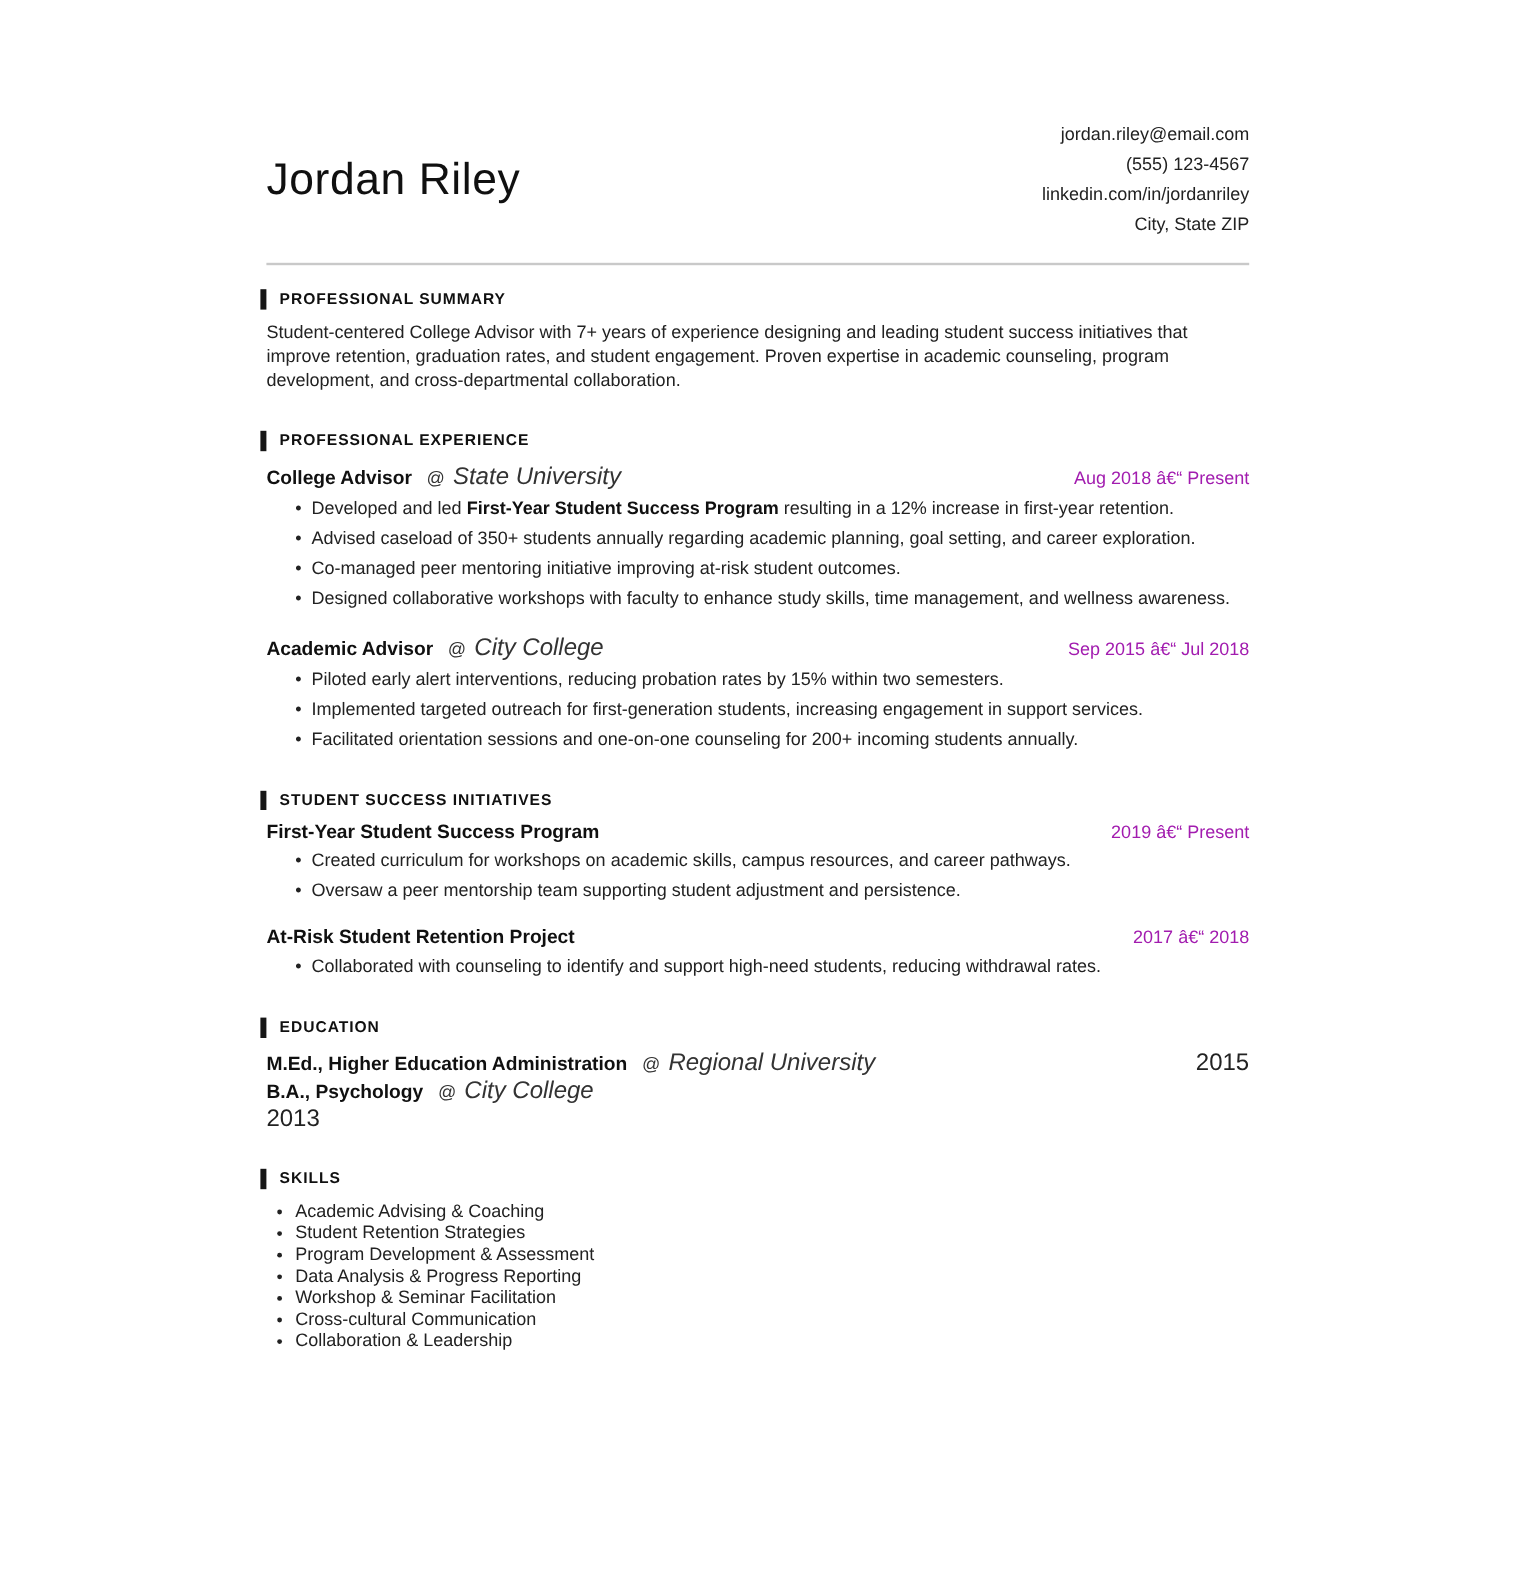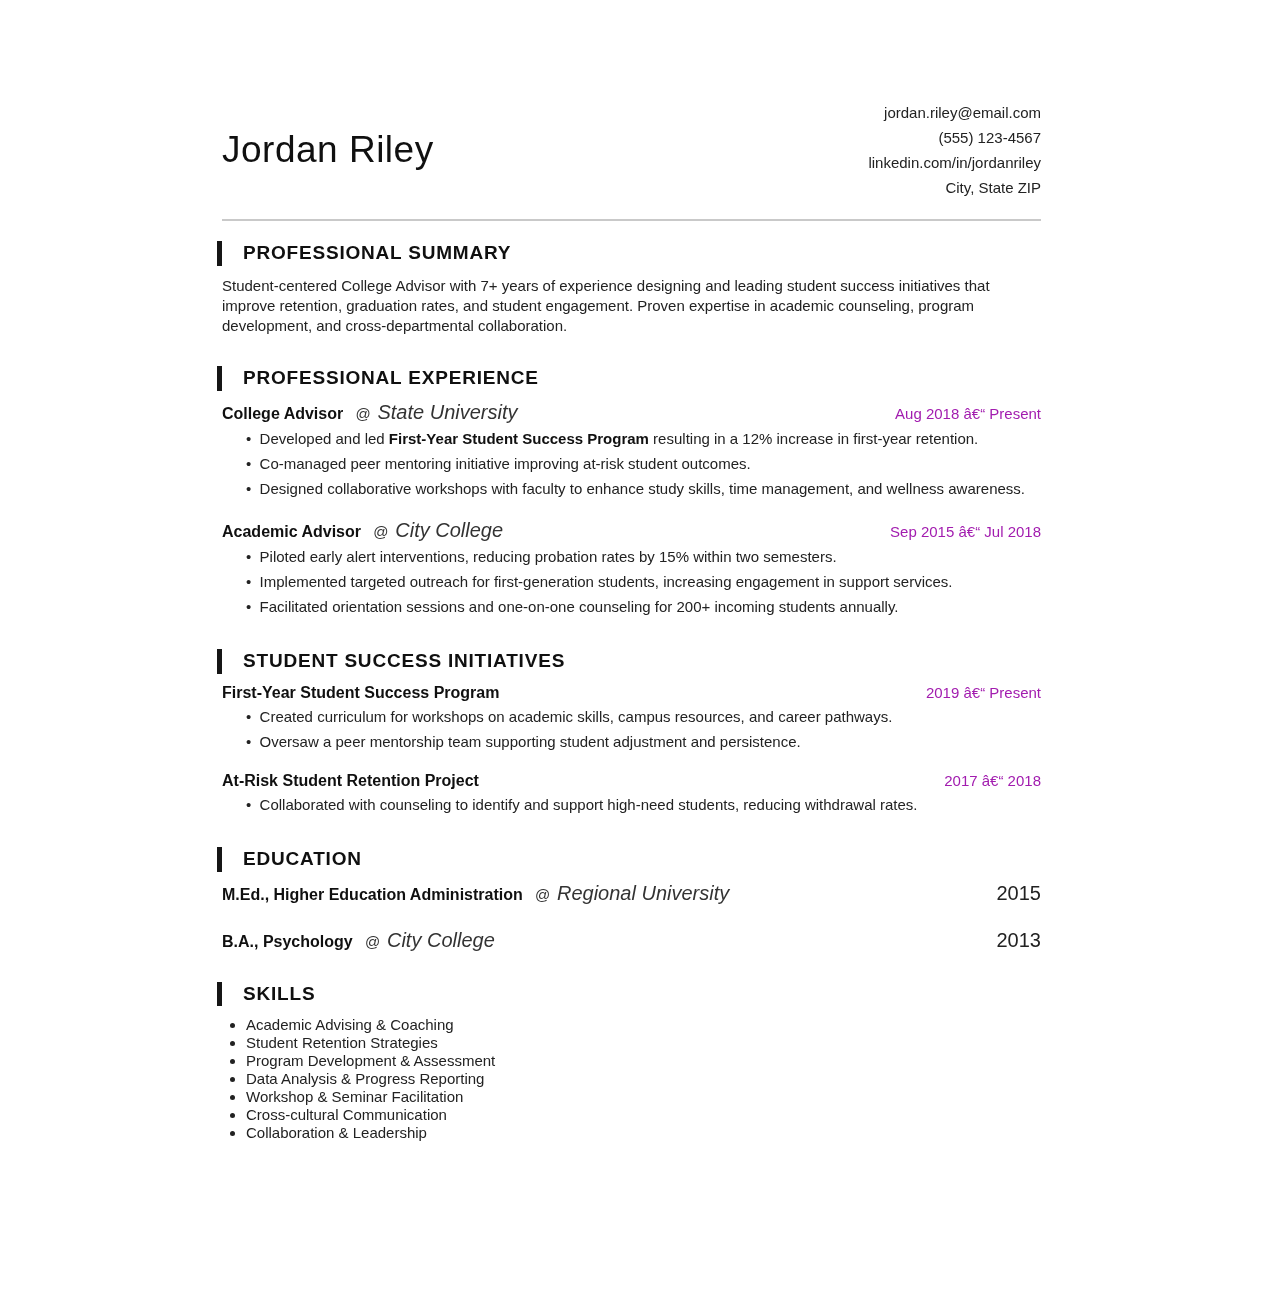--- a/index.html
+++ b/index.html
@@ -33,27 +33,27 @@
     color: #222222;
   }
   .divider {
     border: none;
     border-top: 2px solid #c9c9c9;
     margin: 19px 0 0 0;
   }
 
   
   h2.sec {
-    font-size: 19px;
+    font-size: 13px;
     font-weight: bold;
     letter-spacing: 0.8px;
     line-height: 1.3;
     color: #101010;
     border-left: 5px solid #161616;
-    padding-left: 21px;
+    padding-left: 11px;
     margin: 30px 0 10px -5px;
   }
   section.first h2.sec { margin-top: 20px; }
 
   
   .summary-text { margin: 0; line-height: 1.35; color: #222222; }
 
   
   .job + .job, .project + .project { margin-top: 18px; }
   .entry-line {
@@ -76,21 +76,21 @@
   ul.bullets li::before { content: "\2022\00A0\00A0"; }
   .seg-bold { font-weight: bold; color: #101010; }
 
   
   .edu-row {
     display: flex;
     justify-content: space-between;
     align-items: flex-start;
     margin-top: 0;
   }
-  .edu-row + .edu-row { margin-top: 24px; }
+  .edu-row + .edu-row { margin-top: 0; flex-direction: column; }
   .degree { font-weight: bold; font-size: 16px; color: #101010; }
   .year { color: #222222; font-size: 20px; }
 
   
   ul.skills {
     margin: 2px 0 0 0;
     padding-left: 24px;
     color: #222222;
   }
   ul.skills li { line-height: 18px; }
@@ -122,20 +122,21 @@
 
     <div class="job">
       <div class="entry-line">
         <div>
           <span class="role">College Advisor</span><span class="at">@</span><span class="org">State University</span>
         </div>
         <span class="dates">Aug 2018 â€“ Present</span>
       </div>
       <ul class="bullets">
         <li><span>Developed and led </span><span class="seg-bold">First-Year Student Success Program</span><span> resulting in a 12% increase in first-year retention.</span></li>
+        <li><span>Advised caseload of 350+ students annually regarding academic planning, goal setting, and career exploration.</span></li>
         <li><span>Co-managed peer mentoring initiative improving at-risk student outcomes.</span></li>
         <li><span>Designed collaborative workshops with faculty to enhance study skills, time management, and wellness awareness.</span></li>
       </ul>
     </div>
 
     <div class="job">
       <div class="entry-line">
         <div>
           <span class="role">Academic Advisor</span><span class="at">@</span><span class="org">City College</span>
         </div>

